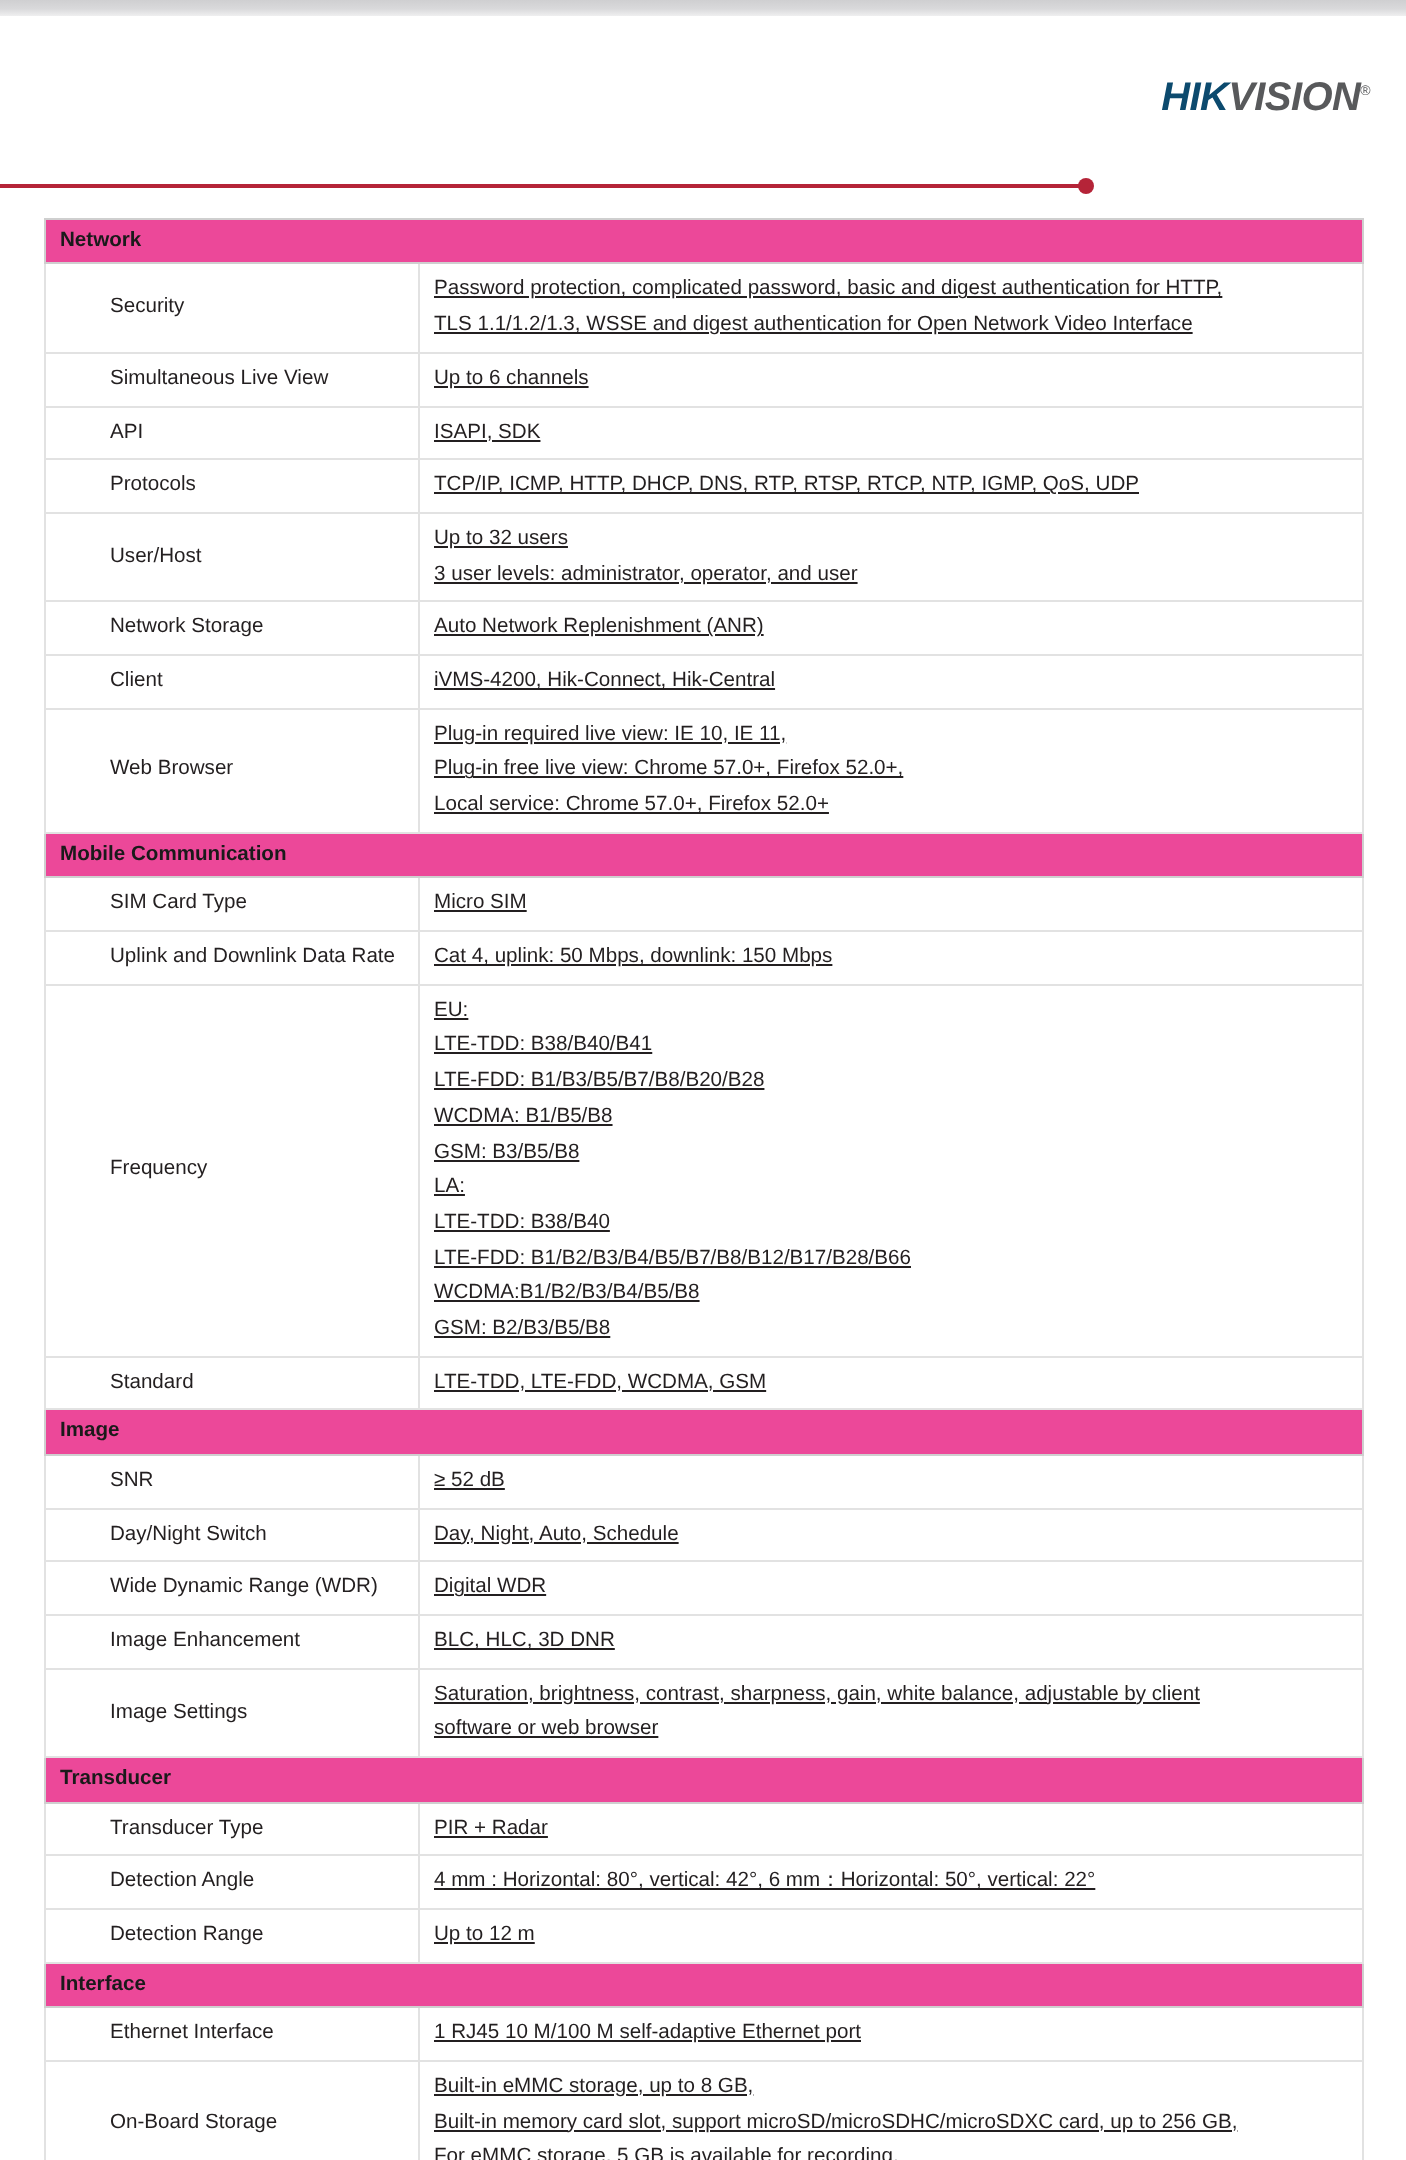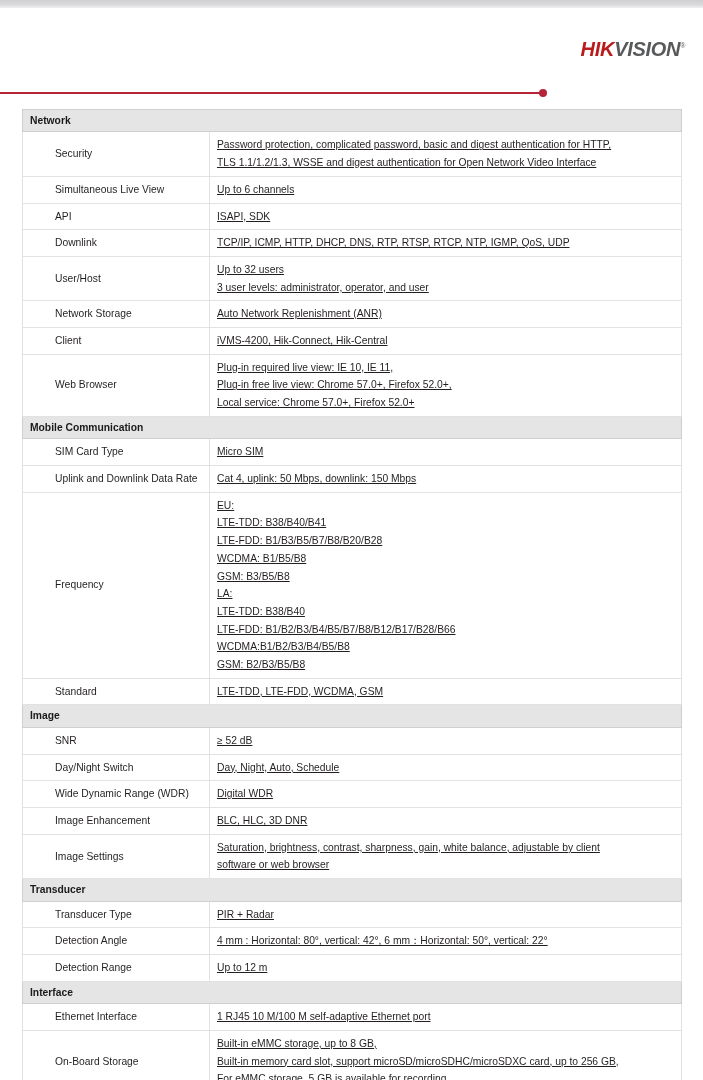--- a/index.html
+++ b/index.html
@@ -36,21 +36,21 @@
     position: absolute;
     right: 18px;
     top: 30px;
     font-size: 20px;
     font-weight: bold;
     font-style: italic;
     letter-spacing: -0.3px;
     white-space: nowrap;
     font-family: "Liberation Sans", "DejaVu Sans", sans-serif;
   }
-  .brand-hik { color: #b91c1c; }
+  .brand-hik { color: #0c4a6e; }
   .brand-vision { color: #58595b; font-style: italic; }
   .brand-tm {
     font-size: 7px;
     font-style: normal;
     font-weight: normal;
     color: #58595b;
     vertical-align: super;
   }
 
   
@@ -89,21 +89,21 @@
   .spec-table col.c-value { width: 472px; }
 
   .spec-table td {
     border: 1px solid #e2e2e2;
     padding: 4px 7px;
     vertical-align: middle;
     line-height: 1.72;
     color: #231f20;
   }
   .spec-table tr.section-row td {
-    background: #e5e5e5;
+    background: #ec4899;
     font-weight: bold;
     color: #1a1a1a;
     padding: 3px 7px;
     border-color: #cfcfcf;
     line-height: 1.5;
   }
   .spec-table td.label-cell {
     color: #231f20;
     padding-left: 32px;
   }
@@ -150,21 +150,21 @@
           <span class="val-line">Up to 6 channels</span>
         </td>
       </tr>
       <tr>
         <td class="label-cell">API</td>
         <td class="value-cell">
           <span class="val-line">ISAPI, SDK</span>
         </td>
       </tr>
       <tr>
-        <td class="label-cell">Downlink</td>
+        <td class="label-cell">Protocols</td>
         <td class="value-cell">
           <span class="val-line">TCP/IP, ICMP, HTTP, DHCP, DNS, RTP, RTSP, RTCP, NTP, IGMP, QoS, UDP</span>
         </td>
       </tr>
       <tr>
         <td class="label-cell">User/Host</td>
         <td class="value-cell">
           <span class="val-line">Up to 32 users</span>
           <span class="val-line">3 user levels: administrator, operator, and user</span>
         </td>

